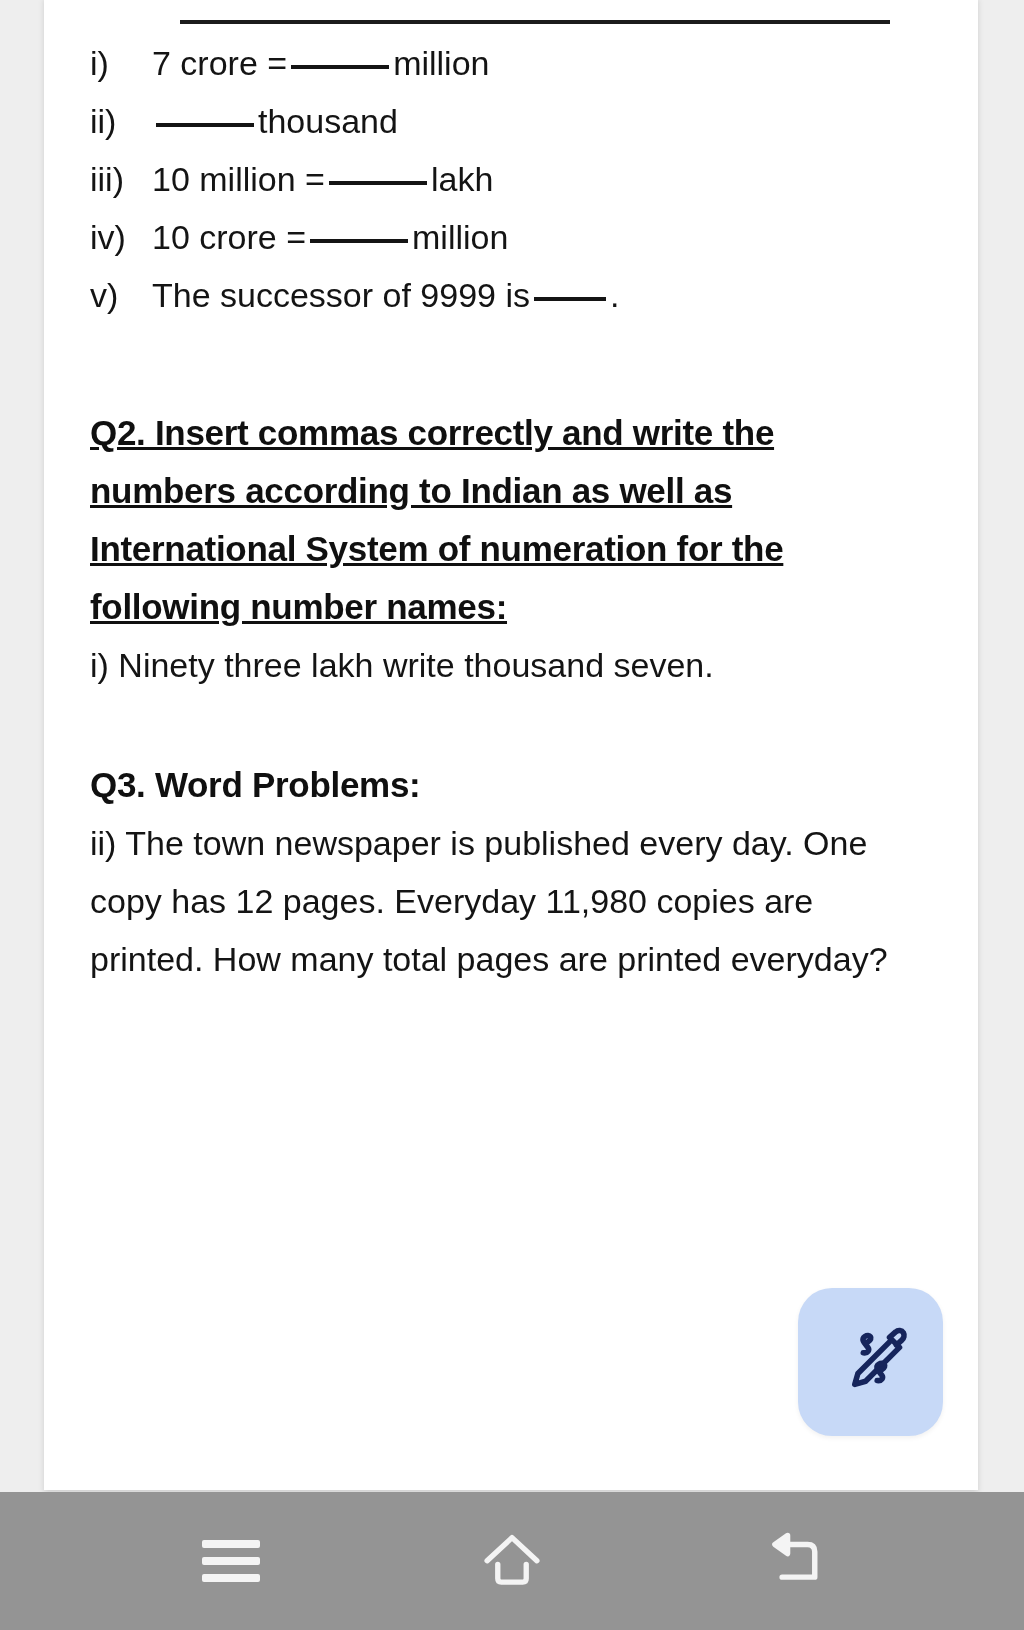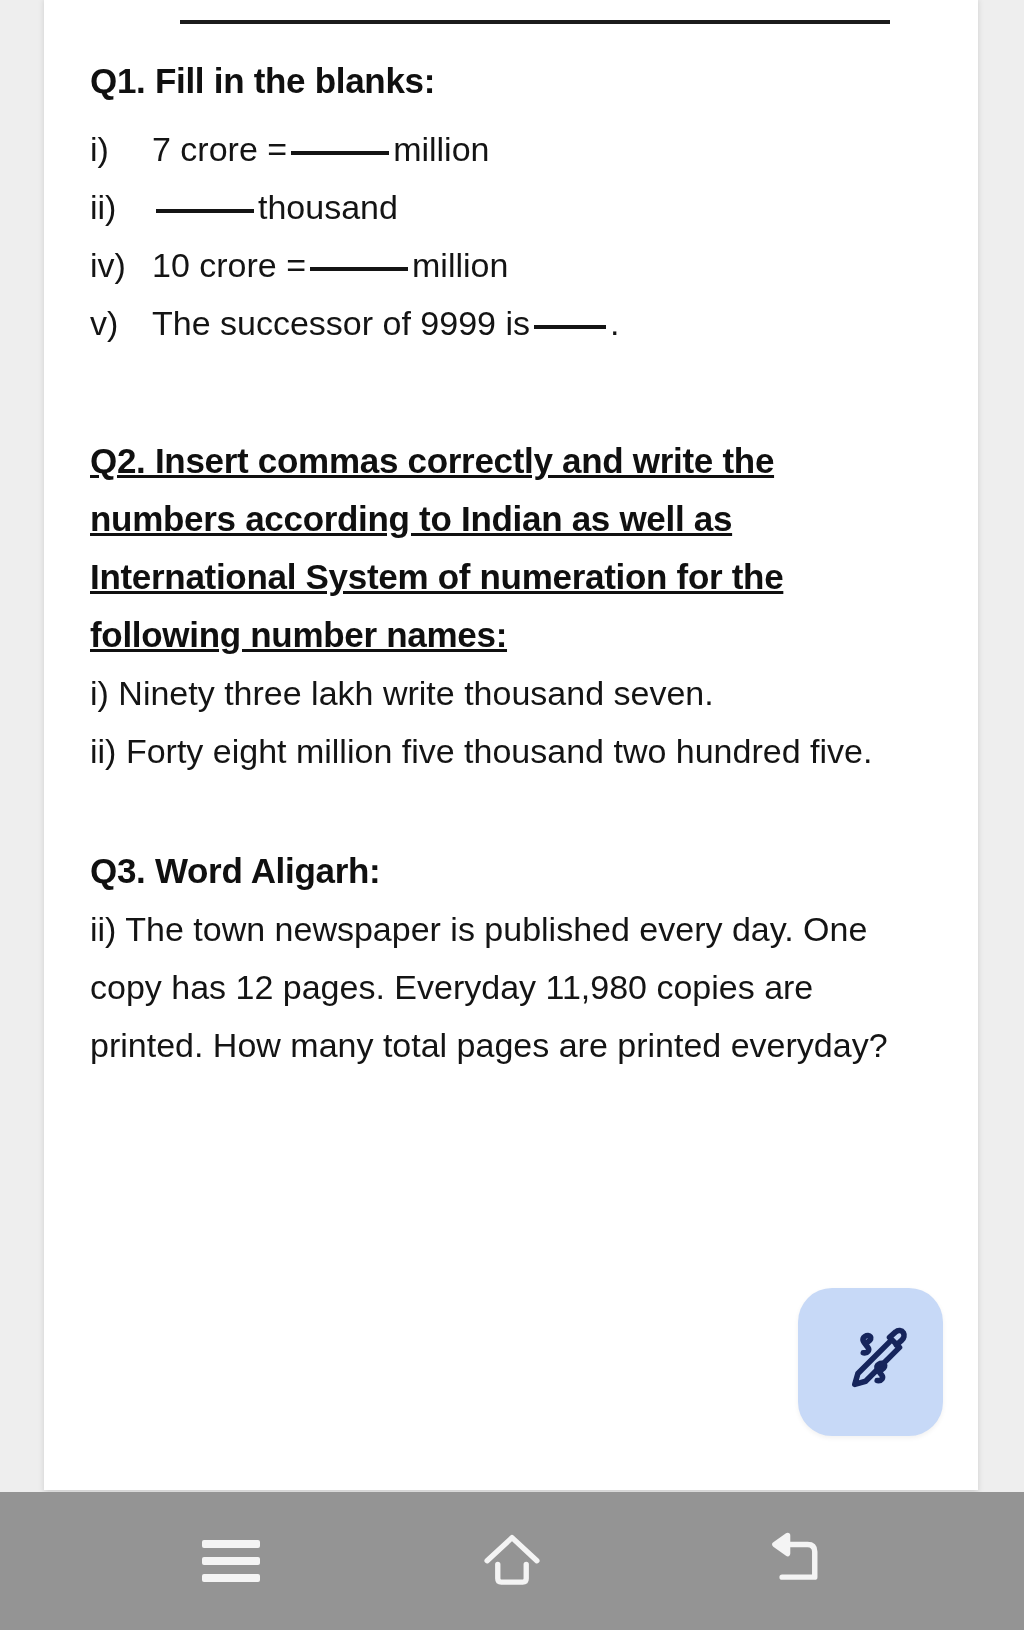--- a/index.html
+++ b/index.html
@@ -161,37 +161,42 @@
 </head>
 <body>
 
 <div class="screen">
 
   <div class="doc-card">
     <div class="doc-inner">
 
       <div class="top-rule"></div>
 
-      <div class="q-heading">Q1. Fill in the blanks:</div>
 
       <ul class="q1-list">
 
         <li class="q1-item">
           <span class="q1-marker">i)</span>
           <span class="q1-text">7 crore =</span>
           <span class="blank w-long"></span>
           <span class="q1-text">million</span>
         </li>
 
         <li class="q1-item">
           <span class="q1-marker">ii)</span>
           <span class="blank w-long"></span>
           <span class="q1-text">thousand</span>
         </li>
 
+        <li class="q1-item">
+          <span class="q1-marker">iii)</span>
+          <span class="q1-text">10 million =</span>
+          <span class="blank w-long"></span>
+          <span class="q1-text">lakh</span>
+        </li>
 
         <li class="q1-item">
           <span class="q1-marker">iv)</span>
           <span class="q1-text">10 crore =</span>
           <span class="blank w-long"></span>
           <span class="q1-text">million</span>
         </li>
 
         <li class="q1-item">
           <span class="q1-marker">v)</span>
@@ -201,25 +206,24 @@
         </li>
 
       </ul>
 
       <div class="spacer-lg"></div>
 
       <div class="q-heading multiline">Q2. Insert commas correctly and write the numbers according to Indian as well as International System of numeration for the following number names:</div>
 
       <div class="q-para">i) Ninety three lakh write thousand seven.</div>
 
-      <div class="q-para">ii) Forty eight million five thousand two hundred five.</div>
 
       <div class="spacer-md"></div>
 
-      <div class="q-heading">Q3. Word Aligarh:</div>
+      <div class="q-heading">Q3. Word Problems:</div>
 
 
       <div class="q-para">ii) The town newspaper is published every day. One copy has 12 pages. Everyday 11,980 copies are printed. How many total pages are printed everyday?</div>
 
     </div>
   </div>
 
   <div class="fab">
     <span>
       <svg width="74" height="74" viewBox="0 0 48 48" fill="none" stroke="#16255c" stroke-width="3.6" stroke-linecap="round" stroke-linejoin="round">

